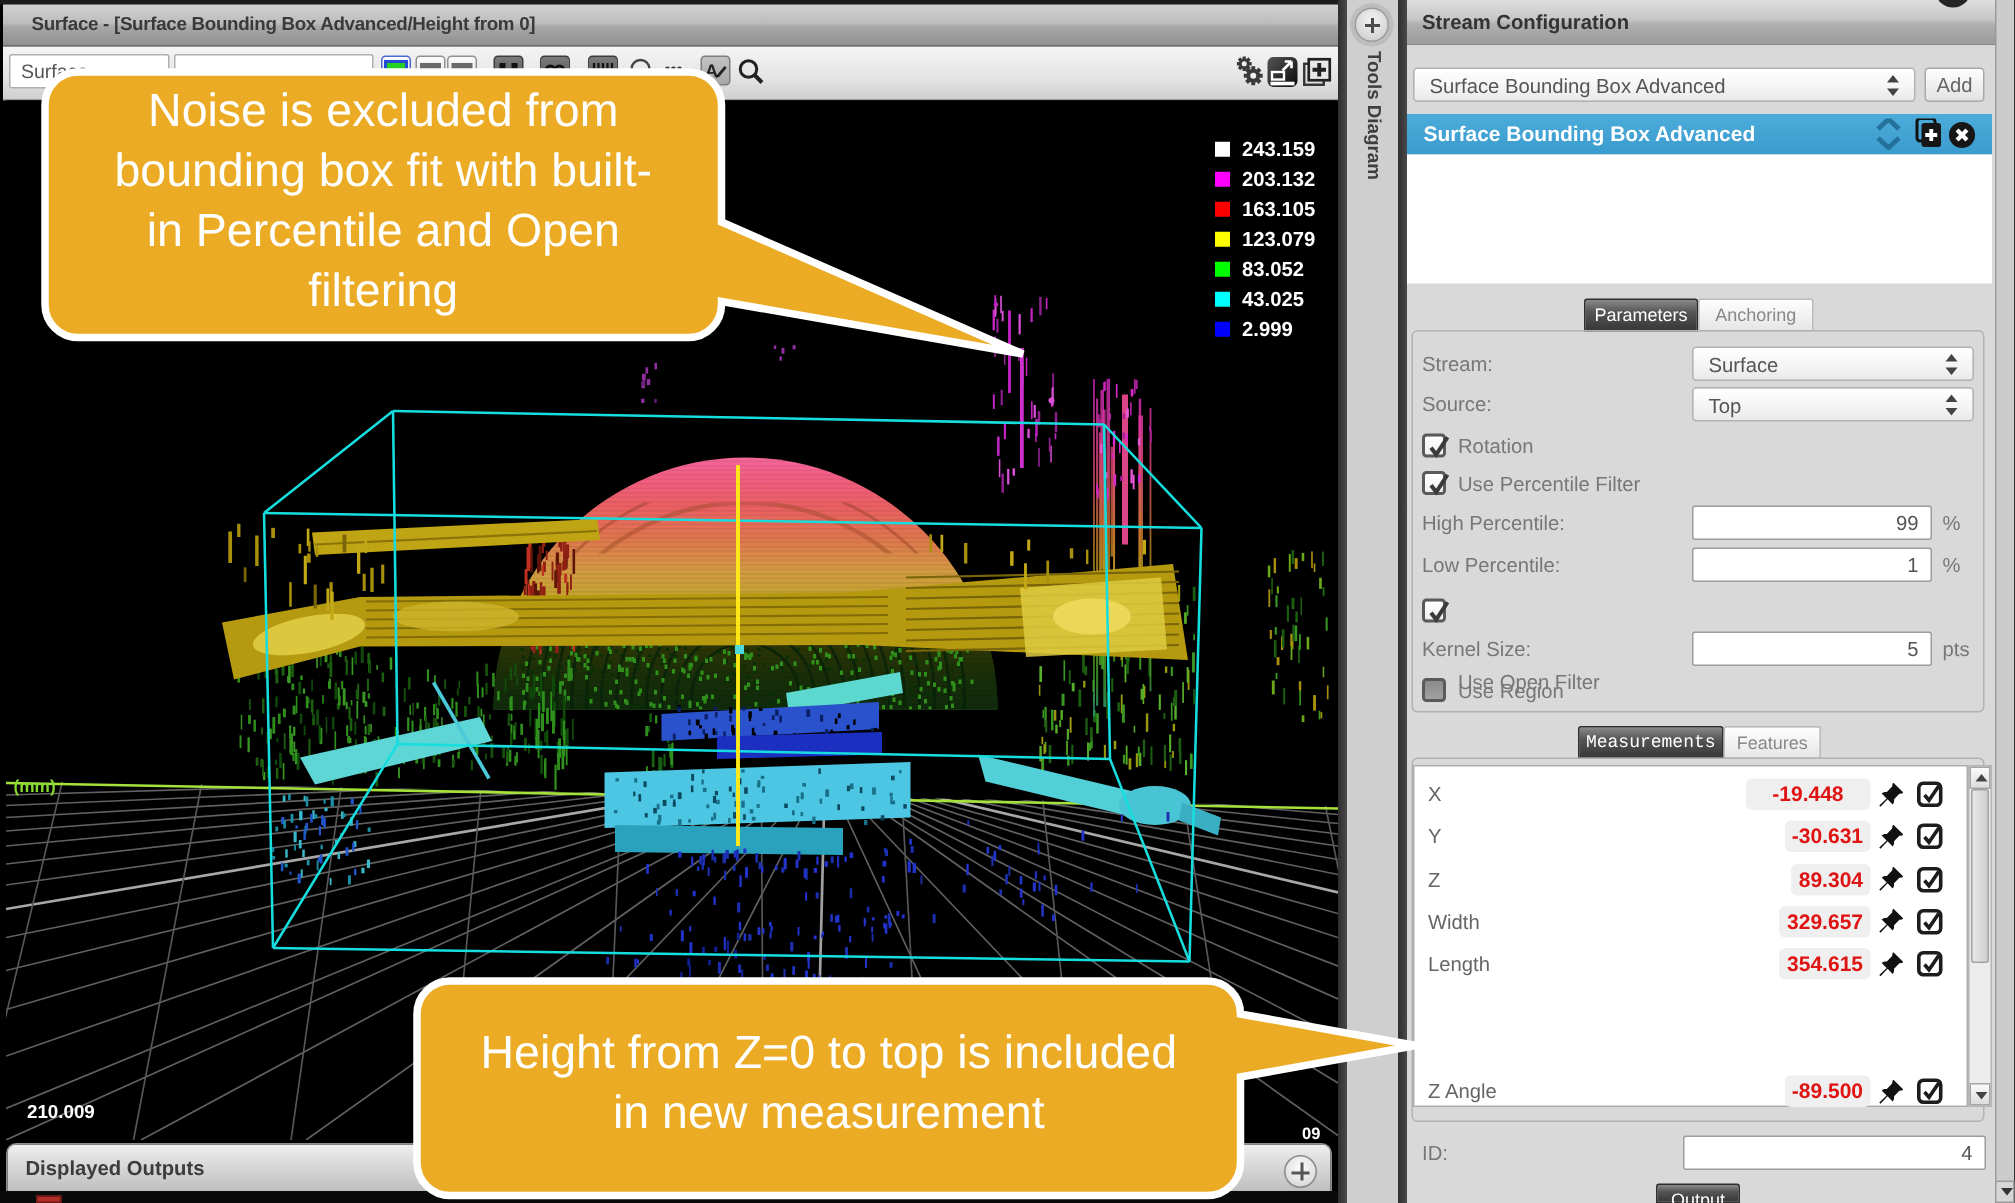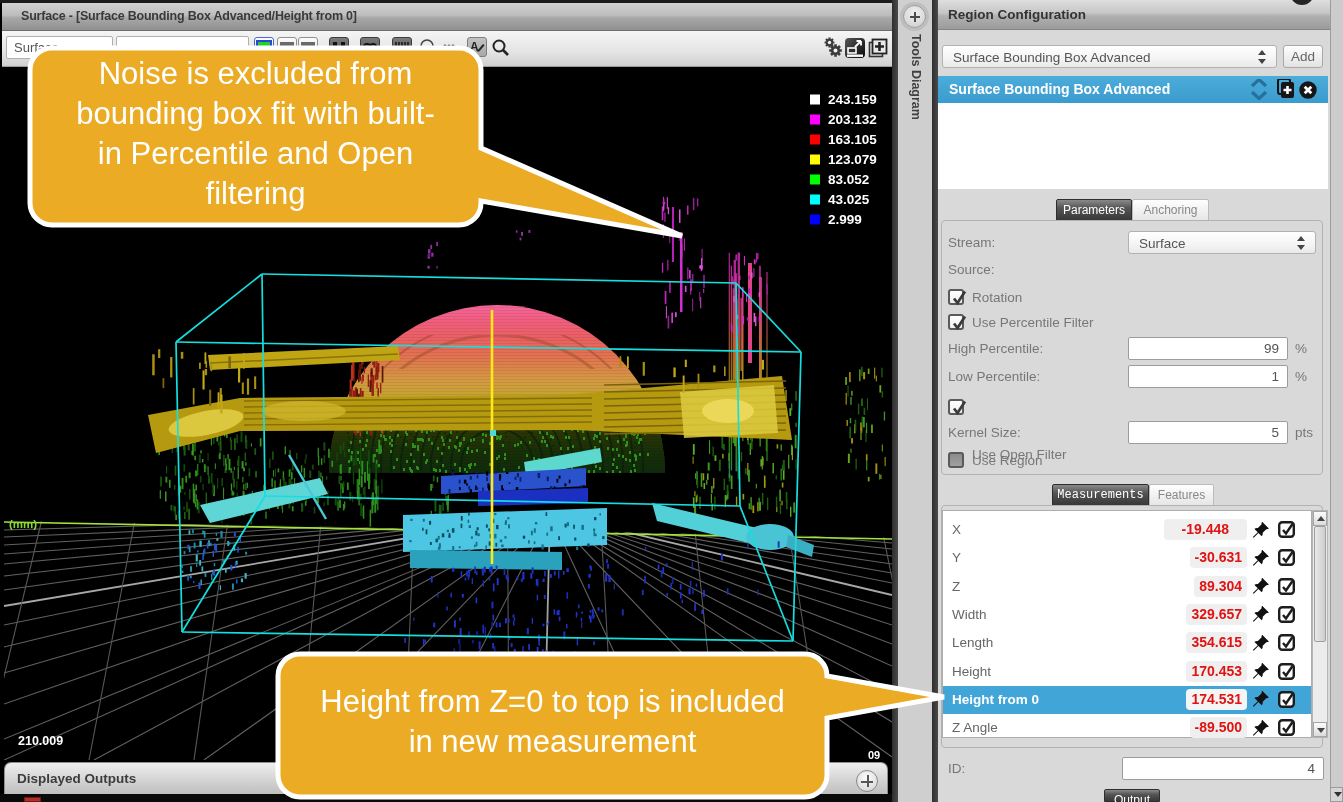--- a/index.html
+++ b/index.html
@@ -1885,21 +1885,21 @@
 <div class="abs" id="bstrip"></div>
 <div class="abs" id="redchip"></div>
 <div class="abs" id="plusout"></div>
 <div class="abs" id="gutter">
     <div class="db" style="left:0"></div>
     <div class="db" style="left:40px"></div>
   </div>
 <div class="abs" id="gutcirc"></div>
 <div class="abs" id="guttext">Tools Diagram</div>
 <div class="abs" id="panel">
- <div class="abs" id="phead">Region Configuration</div>
+ <div class="abs" id="phead">Stream Configuration</div>
  <div class="abs" id="pcollapse"></div>
  <div class="abs dd" style="left:4px;top:45px;width:335px;height:23px;">
       <div class="t">Surface Bounding Box Advanced</div>
       <div class="spin"></div>
     </div>
  <div class="abs" id="addbtn">Add</div>
  <div class="abs" id="bluebar">Surface Bounding Box Advanced
    <svg class="abs" style="right:8px;top:3px" width="82" height="21" viewBox="0 0 82 21">
      <path d="M14 7 L21 .5 L28 7" fill="none" stroke="#24719c" stroke-width="3.2"></path>
      <path d="M14 13 L21 19.5 L28 13" fill="none" stroke="#24719c" stroke-width="3.2"></path>
@@ -1913,20 +1913,24 @@
  <div class="abs" id="whitebox"></div>
  <div class="abs tab tabd" style="left:118px;top:199px;width:76px;">Parameters</div>
  <div class="abs tab" style="left:194px;top:199px;width:77px;">Anchoring</div>
  <div class="abs fset" style="left:3px;top:220px;width:382px;height:255px;"></div>
  <div class="lbl" style="top:235px;">Stream:</div>
  <div class="abs dd" style="left:190px;top:231px;width:188px;height:23px;">
       <div class="t">Surface</div>
       <div class="spin"></div>
     </div>
  <div class="lbl" style="top:262px;">Source:</div>
+ <div class="abs dd" style="left:190px;top:258px;width:188px;height:23px;">
+      <div class="t">Top</div>
+      <div class="spin"></div>
+    </div>
  <div class="abs cb" style="left:10px;top:289px;">
       <svg width="19" height="19" viewBox="0 0 19 19">
         <path d="M5 9.5 l3.5 4.5 7.5-11.5" fill="none" stroke="#3a3a3a" stroke-width="2.7"></path>
       </svg>
     </div>
  <div class="lbl" style="left:34px;top:290px;">Rotation</div>
  <div class="abs cb" style="left:10px;top:314px;">
       <svg width="19" height="19" viewBox="0 0 19 19">
         <path d="M5 9.5 l3.5 4.5 7.5-11.5" fill="none" stroke="#3a3a3a" stroke-width="2.7"></path>
       </svg>
@@ -2001,42 +2005,20 @@
         <span class="nm">Length</span>
         <span class="chip" style="right:64px;padding:0 5px;">354.615</span>
         <svg class="pin" style="right:40px" viewBox="0 0 20 20">
           <path d="M12.5 2.5 l5 5 c.5.5.3 1-.4 1.1 l-1.6.2 -3.4 3.4 c.2 1.4-.2 2.6-.9 3.3 l-3.2-3.2 -4.5 4.7 -.8-.8 4.7-4.5 -3.2-3.2 c.7-.7 1.9-1.1 3.3-.9 l3.4-3.4 .2-1.6 c.1-.7.6-.9 1.1-.4z" fill="#111"></path>
         </svg>
         <svg class="mcb" style="right:16px" viewBox="0 0 17 17">
           <rect x="1.2" y="1.2" width="14.6" height="14.6" rx="3" fill="#fff" stroke="#1d1d1d" stroke-width="2.4"></rect>
           <path d="M5 9 l3 3.5 6.5-9.5" stroke="#1d1d1d" stroke-width="2.4" fill="none"></path>
         </svg>
       </div>
-  <div class="mrow" style="top:146.5px;">
-        <span class="nm">Height</span>
-        <span class="chip" style="right:64px;padding:0 5px;">170.453</span>
-        <svg class="pin" style="right:40px" viewBox="0 0 20 20">
-          <path d="M12.5 2.5 l5 5 c.5.5.3 1-.4 1.1 l-1.6.2 -3.4 3.4 c.2 1.4-.2 2.6-.9 3.3 l-3.2-3.2 -4.5 4.7 -.8-.8 4.7-4.5 -3.2-3.2 c.7-.7 1.9-1.1 3.3-.9 l3.4-3.4 .2-1.6 c.1-.7.6-.9 1.1-.4z" fill="#111"></path>
-        </svg>
-        <svg class="mcb" style="right:16px" viewBox="0 0 17 17">
-          <rect x="1.2" y="1.2" width="14.6" height="14.6" rx="3" fill="#fff" stroke="#1d1d1d" stroke-width="2.4"></rect>
-          <path d="M5 9 l3 3.5 6.5-9.5" stroke="#1d1d1d" stroke-width="2.4" fill="none"></path>
-        </svg>
-      </div>
-  <div class="mrow mrowsel" style="top:174.8px;">
-        <span class="nm">Height from 0</span>
-        <span class="chip" style="right:64px;padding:0 5px;">174.531</span>
-        <svg class="pin" style="right:40px" viewBox="0 0 20 20">
-          <path d="M12.5 2.5 l5 5 c.5.5.3 1-.4 1.1 l-1.6.2 -3.4 3.4 c.2 1.4-.2 2.6-.9 3.3 l-3.2-3.2 -4.5 4.7 -.8-.8 4.7-4.5 -3.2-3.2 c.7-.7 1.9-1.1 3.3-.9 l3.4-3.4 .2-1.6 c.1-.7.6-.9 1.1-.4z" fill="#111"></path>
-        </svg>
-        <svg class="mcb" style="right:16px" viewBox="0 0 17 17">
-          <rect x="1.2" y="1.2" width="14.6" height="14.6" rx="3" fill="#fff" stroke="#1d1d1d" stroke-width="2.4"></rect>
-          <path d="M5 9 l3 3.5 6.5-9.5" stroke="#1d1d1d" stroke-width="2.4" fill="none"></path>
-        </svg>
-      </div>
   <div class="mrow" style="top:203.1px;">
         <span class="nm">Z Angle</span>
         <span class="chip" style="right:64px;padding:0 5px;">-89.500</span>
         <svg class="pin" style="right:40px" viewBox="0 0 20 20">
           <path d="M12.5 2.5 l5 5 c.5.5.3 1-.4 1.1 l-1.6.2 -3.4 3.4 c.2 1.4-.2 2.6-.9 3.3 l-3.2-3.2 -4.5 4.7 -.8-.8 4.7-4.5 -3.2-3.2 c.7-.7 1.9-1.1 3.3-.9 l3.4-3.4 .2-1.6 c.1-.7.6-.9 1.1-.4z" fill="#111"></path>
         </svg>
         <svg class="mcb" style="right:16px" viewBox="0 0 17 17">
           <rect x="1.2" y="1.2" width="14.6" height="14.6" rx="3" fill="#fff" stroke="#1d1d1d" stroke-width="2.4"></rect>
           <path d="M5 9 l3 3.5 6.5-9.5" stroke="#1d1d1d" stroke-width="2.4" fill="none"></path>
         </svg>

